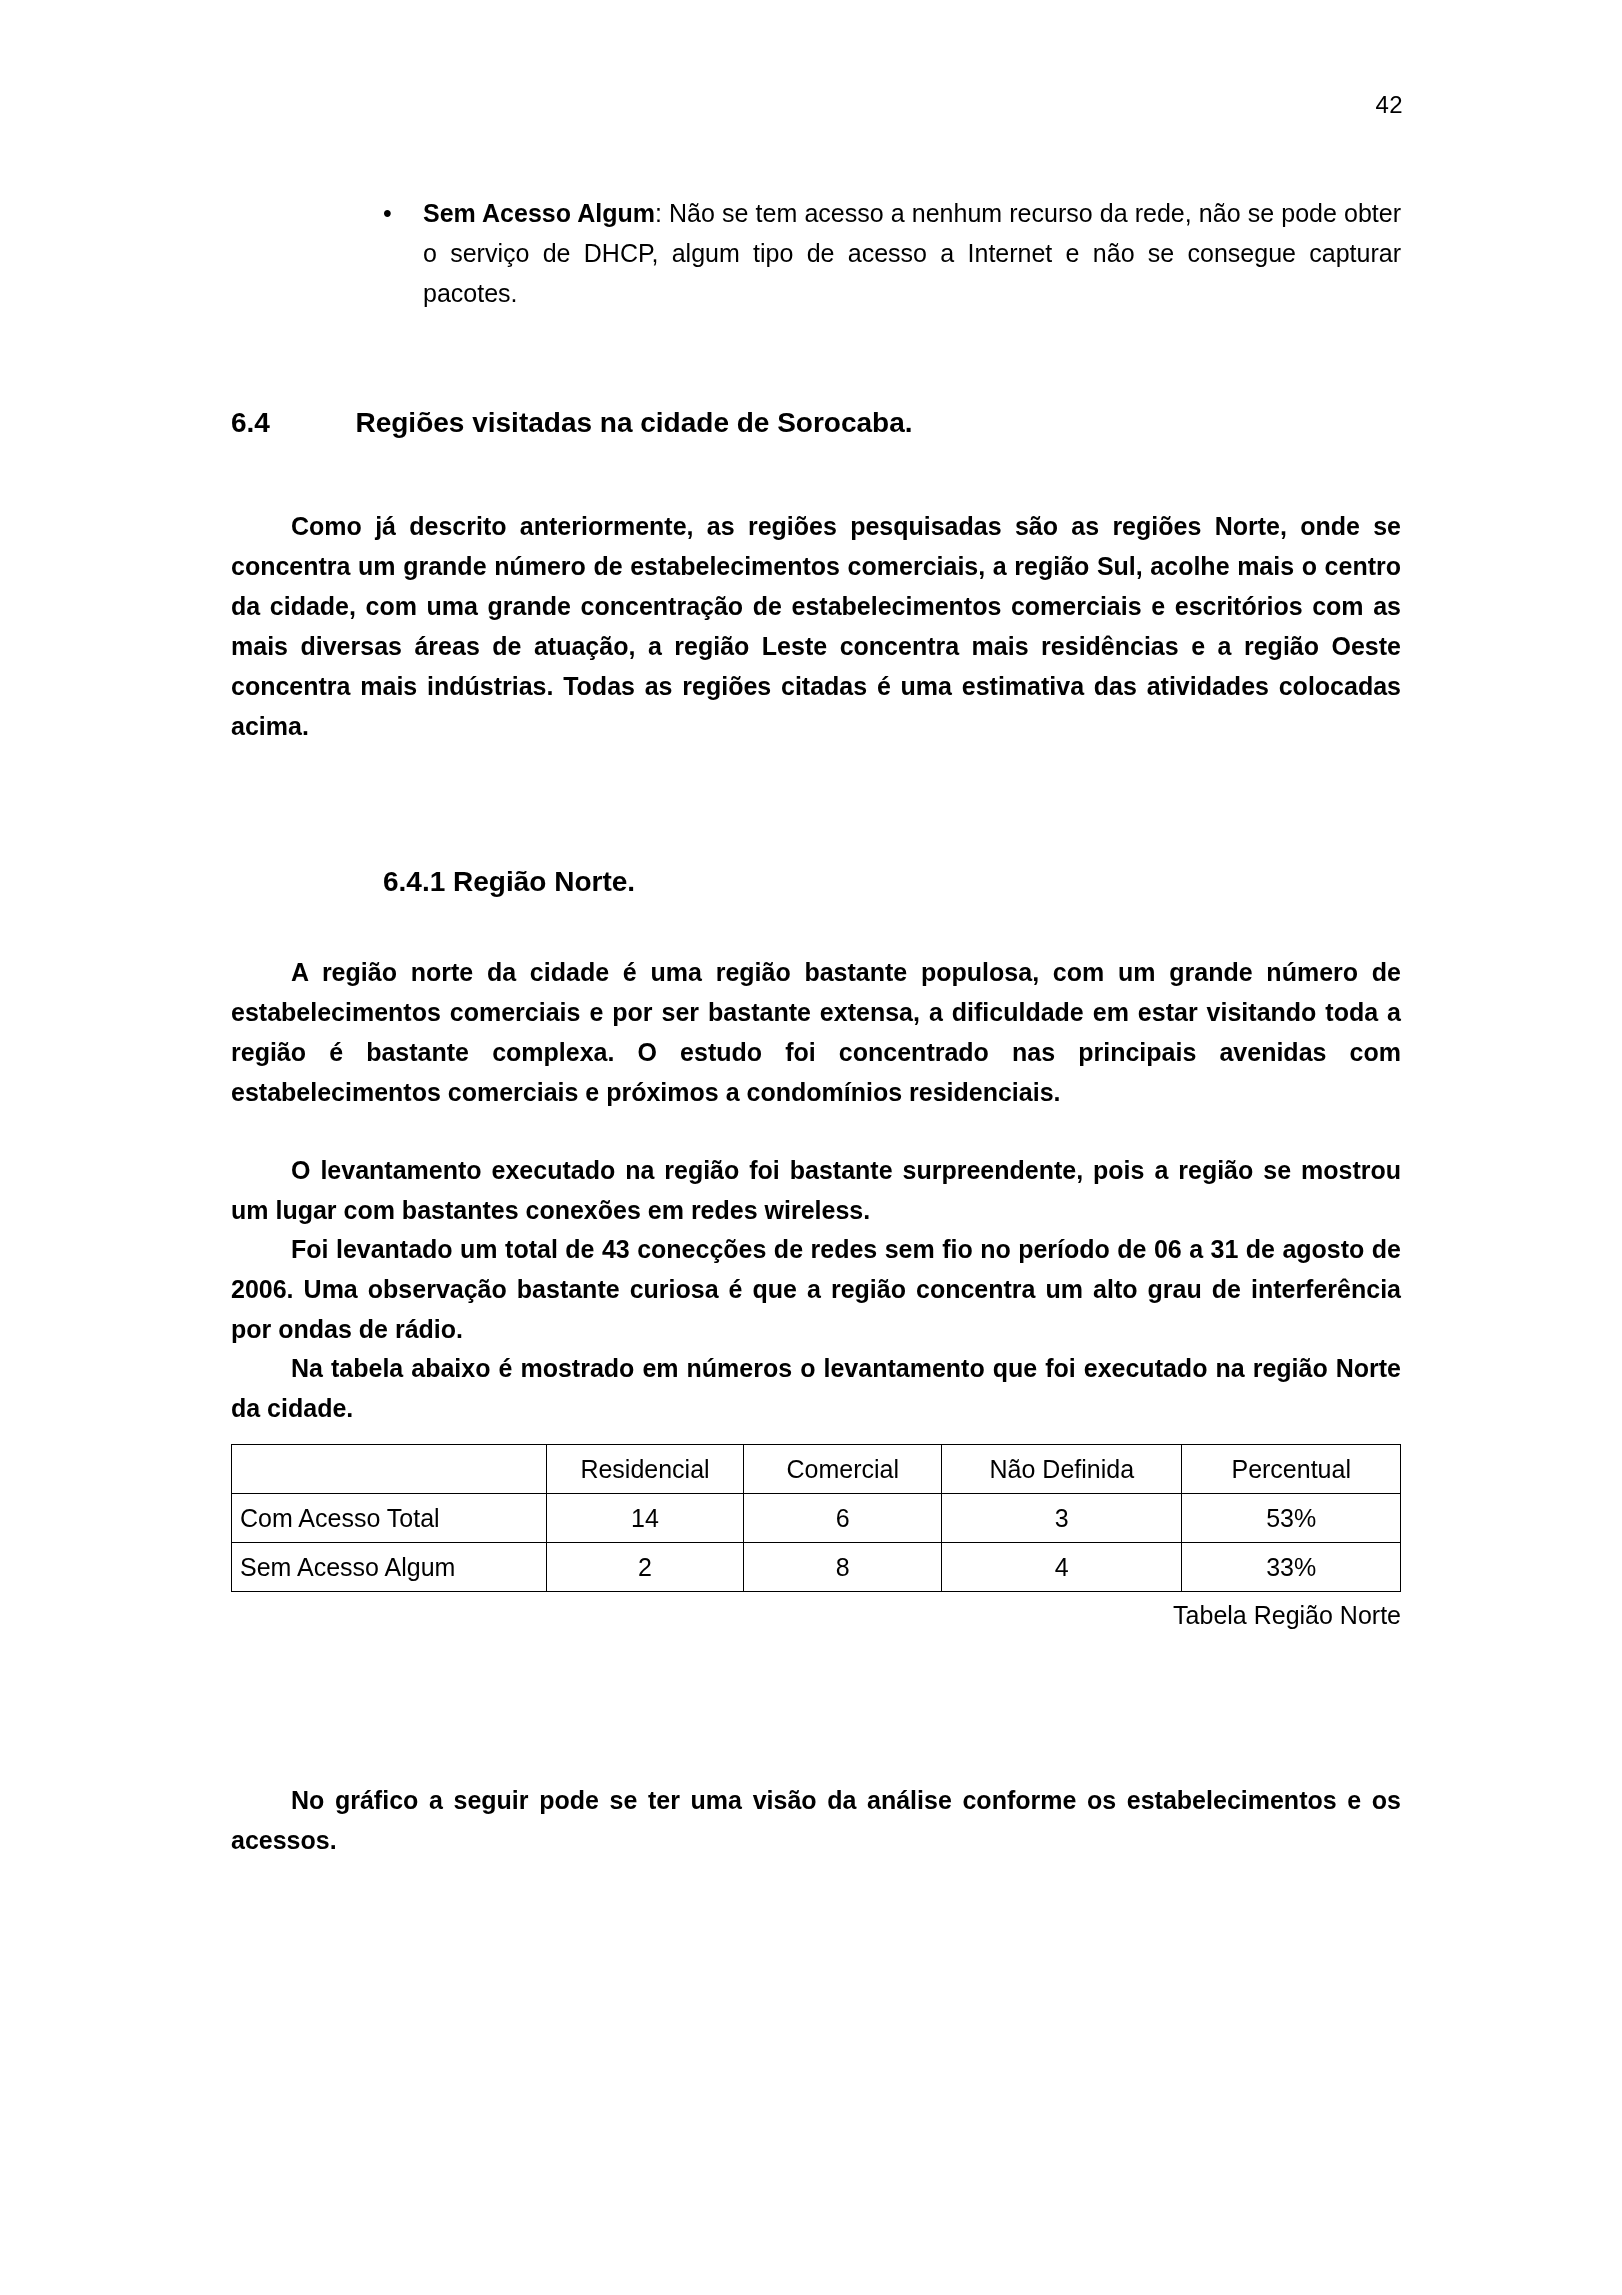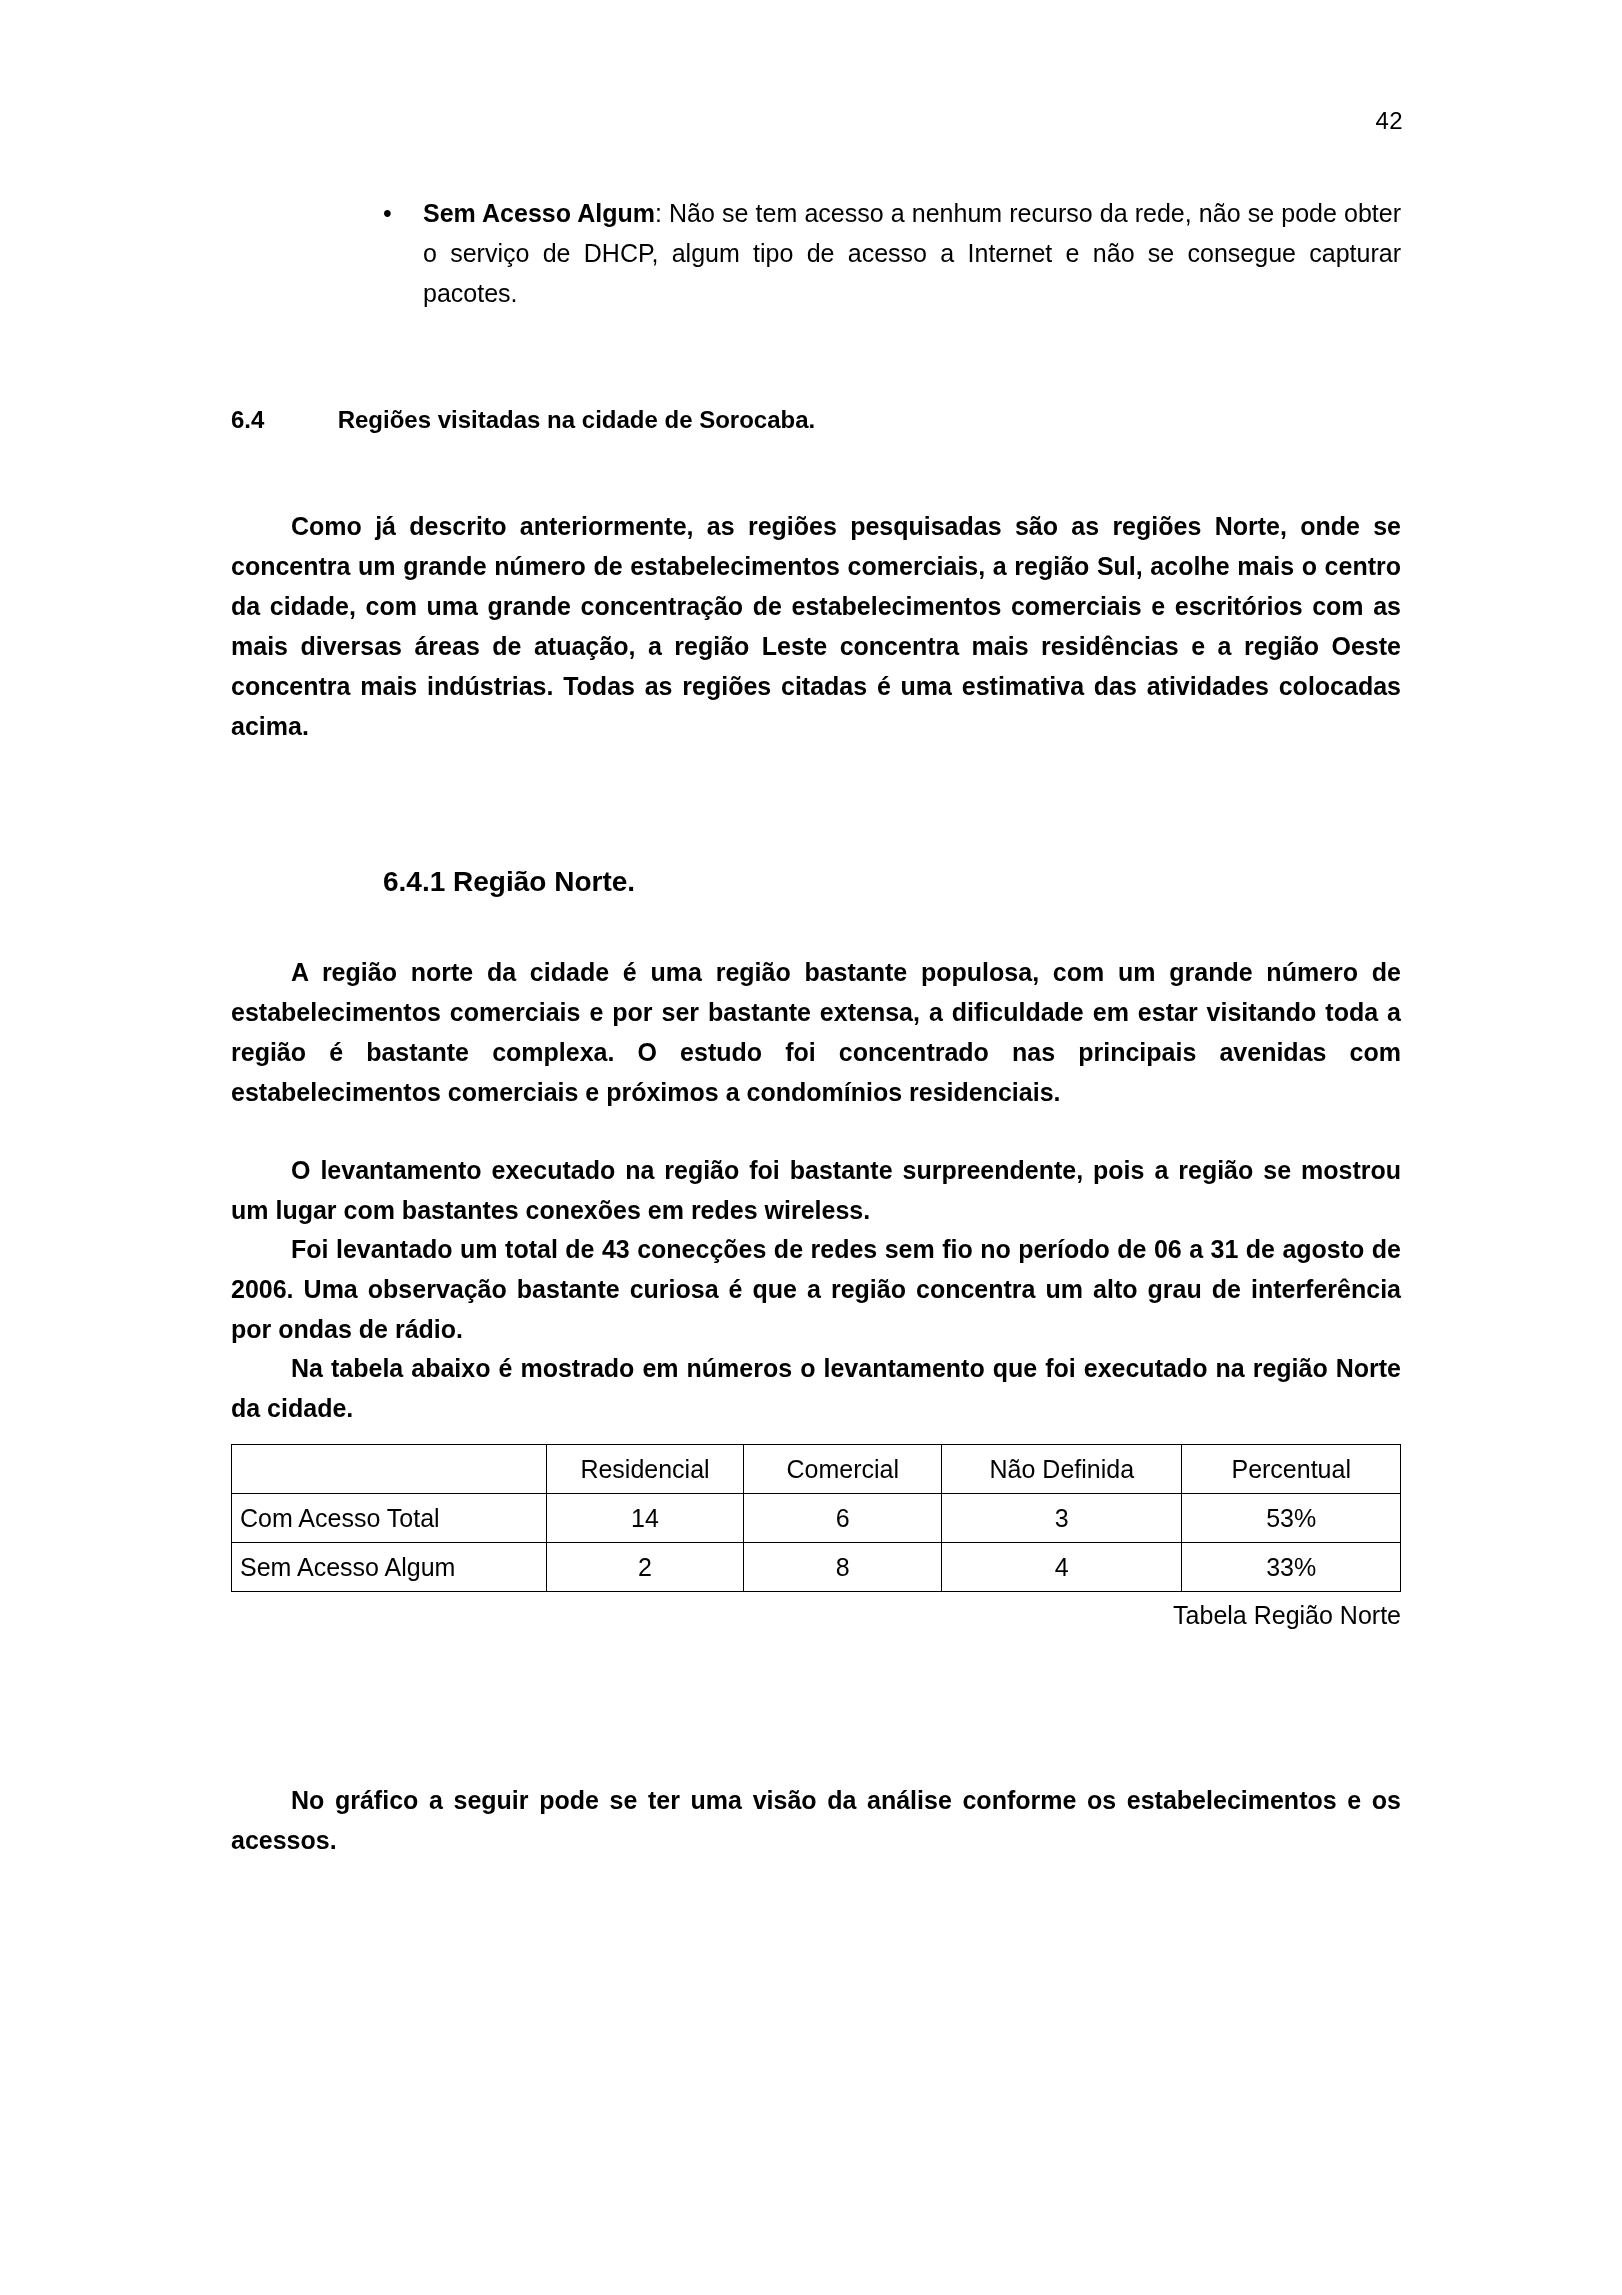--- a/index.html
+++ b/index.html
@@ -15,21 +15,21 @@
     position: relative;
     width: 1623px;
     height: 2295px;
     background: #ffffff;
     overflow: hidden;
     box-sizing: border-box;
   }
   
   .page-number {
     position: absolute;
-    top: 109px;
+    top: 93px;
     right: 220px;
     font-size: 24px;
     line-height: 1;
     letter-spacing: 0.4px;
   }
   
   .content {
     position: absolute;
     left: 231px;
     top: 0;
@@ -60,21 +60,21 @@
     font-size: 25px;
     line-height: 40px;
   }
   .bullet-item b { font-weight: bold; }
 
   
   .h-section {
     position: absolute;
     left: 0px;
     top: 382px;
-    font-size: 24px;
+    font-size: 28px;
     font-weight: bold;
     line-height: 35px;
     white-space: pre;
   }
   .h-subsection {
     position: absolute;
     left: 152px;
     top: 836px;
     font-size: 28px;
     font-weight: bold;

